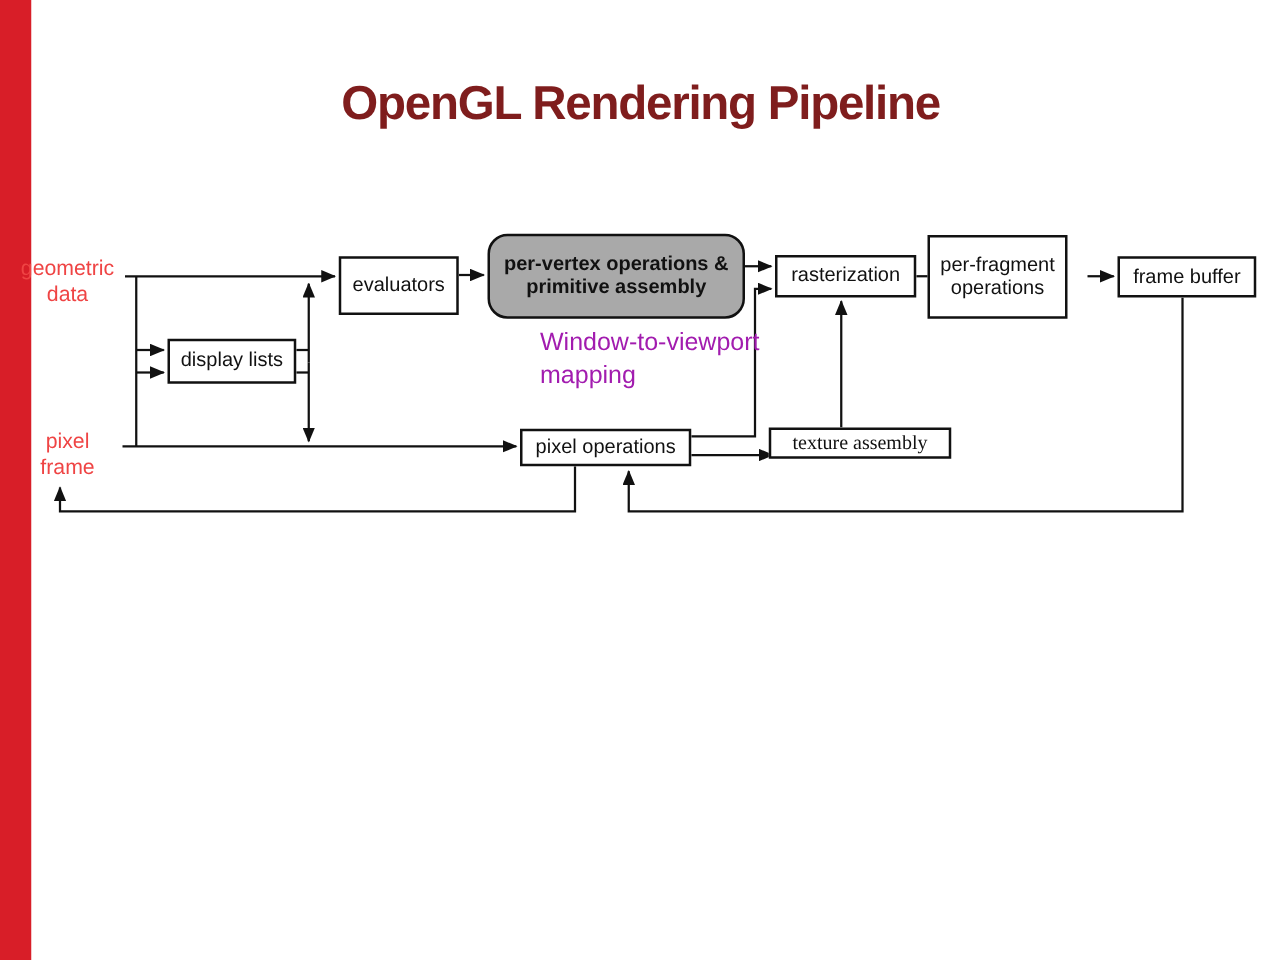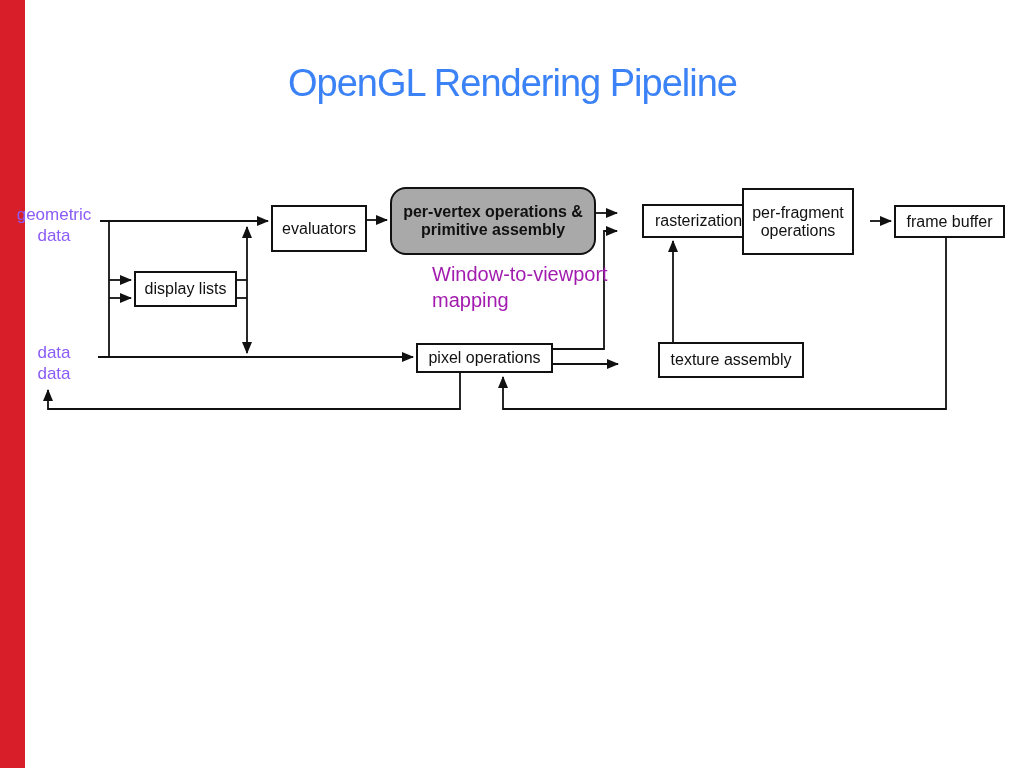--- a/index.html
+++ b/index.html
@@ -11,58 +11,58 @@
     color:#111;
     overflow:hidden;
   }
   .accent-bar{
     position:absolute;left:0;top:0;width:25px;height:768px;
     background:var(--accent,#d81e28);
   }
   .slide-title{
     position:absolute;left:20px;top:62px;width:985px;
     text-align:center;
-    font-size:38px;font-weight:normal;letter-spacing:-1px;
-    color:#3b82f6;white-space:nowrap;
+    font-size:38px;font-weight:bold;letter-spacing:-1px;
+    color:#7f1d1d;white-space:nowrap;
   }
   svg.wires{position:absolute;left:0;top:0;}
   svg.wires path{stroke:#111;stroke-width:1.8;fill:none;}
   .node{
     position:absolute;
     box-sizing:border-box;
     border:2px solid #111;
     background:#ffffff;
     display:flex;align-items:center;justify-content:center;
     text-align:center;
     font-size:16px;line-height:1.12;
     padding:1px 2px;
   }
   .node.highlight{
     background:var(--highlight,#a9a9a9);
     font-weight:bold;
   }
   .io-label{
     position:absolute;
     font-size:17px;line-height:21px;text-align:center;
-    color:#8b5cf6;
+    color:#ef4444;
   }
   .annotation{
     position:absolute;
     font-size:20px;line-height:26px;text-align:left;
     color:#a21caf;
   }
   
   .n-evaluators       {left:271px;top:205px;width:96px; height:47px;}
   .n-per-vertex       {left:390px;top:187px;width:206px;height:68px;border-radius:16px;}
-  .n-rasterization    {left:620px;top:204px;width:113px;height:34px;margin-left:22px;}
+  .n-rasterization    {left:620px;top:204px;width:113px;height:34px;}
   .n-per-fragment     {left:742px;top:188px;width:112px;height:67px;}
   .n-frame-buffer     {left:894px;top:205px;width:111px;height:33px;}
   .n-display-lists    {left:134px;top:271px;width:103px;height:36px;}
   .n-pixel-operations {left:416px;top:343px;width:137px;height:30px;}
-  .n-texture-assembly {left:658px;top:342px;width:146px;height:36px;}
+  .n-texture-assembly {left:615px;top:342px;width:146px;height:25px;font-family:Liberation Serif, serif;}
   .l-geometric{left:8px;  top:204px;width:92px;}
   .l-pixel    {left:28px; top:342px;width:52px;}
   .l-window   {left:432px;top:261px;width:200px;}
 </style>
 </head>
 <body>
 
 <div id="slide">
 
   <div class="accent-bar"></div>
@@ -104,21 +104,21 @@
     <path d="M460,373 V409 H48 V390" marker-end="url(#ah)"></path>
 
     <path d="M98,357 H413" marker-end="url(#ah)"></path>
 
     <path d="M553,364 H618" marker-end="url(#ah)"></path>
 
     <path d="M673,342 V241" marker-end="url(#ah)"></path>
   </svg>
 
   <div class="io-label l-geometric">geometric data</div>
-  <div class="io-label l-pixel">data data</div>
+  <div class="io-label l-pixel">pixel frame</div>
   <div class="annotation l-window">Window-to-viewport mapping</div>
 
   <div class="node n-evaluators">evaluators</div>
   <div class="node highlight n-per-vertex">per-vertex operations &amp; primitive assembly</div>
   <div class="node n-rasterization">rasterization</div>
   <div class="node n-per-fragment">per-fragment operations</div>
   <div class="node n-frame-buffer">frame buffer</div>
   <div class="node n-display-lists">display lists</div>
   <div class="node n-pixel-operations">pixel operations</div>
   <div class="node n-texture-assembly">texture assembly</div>

